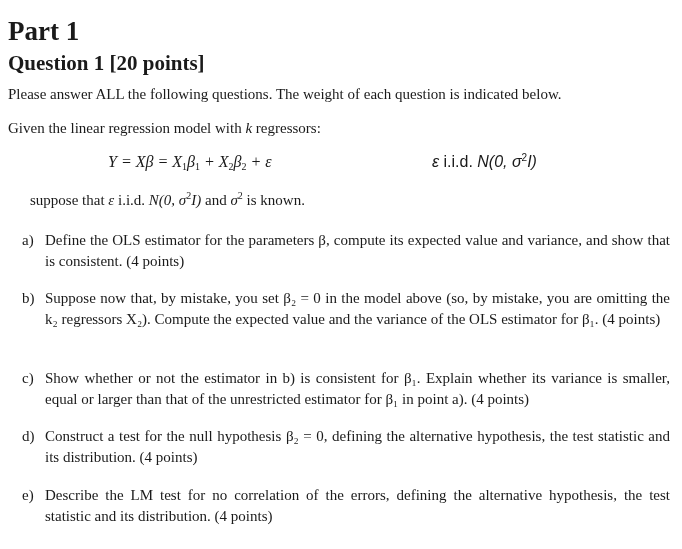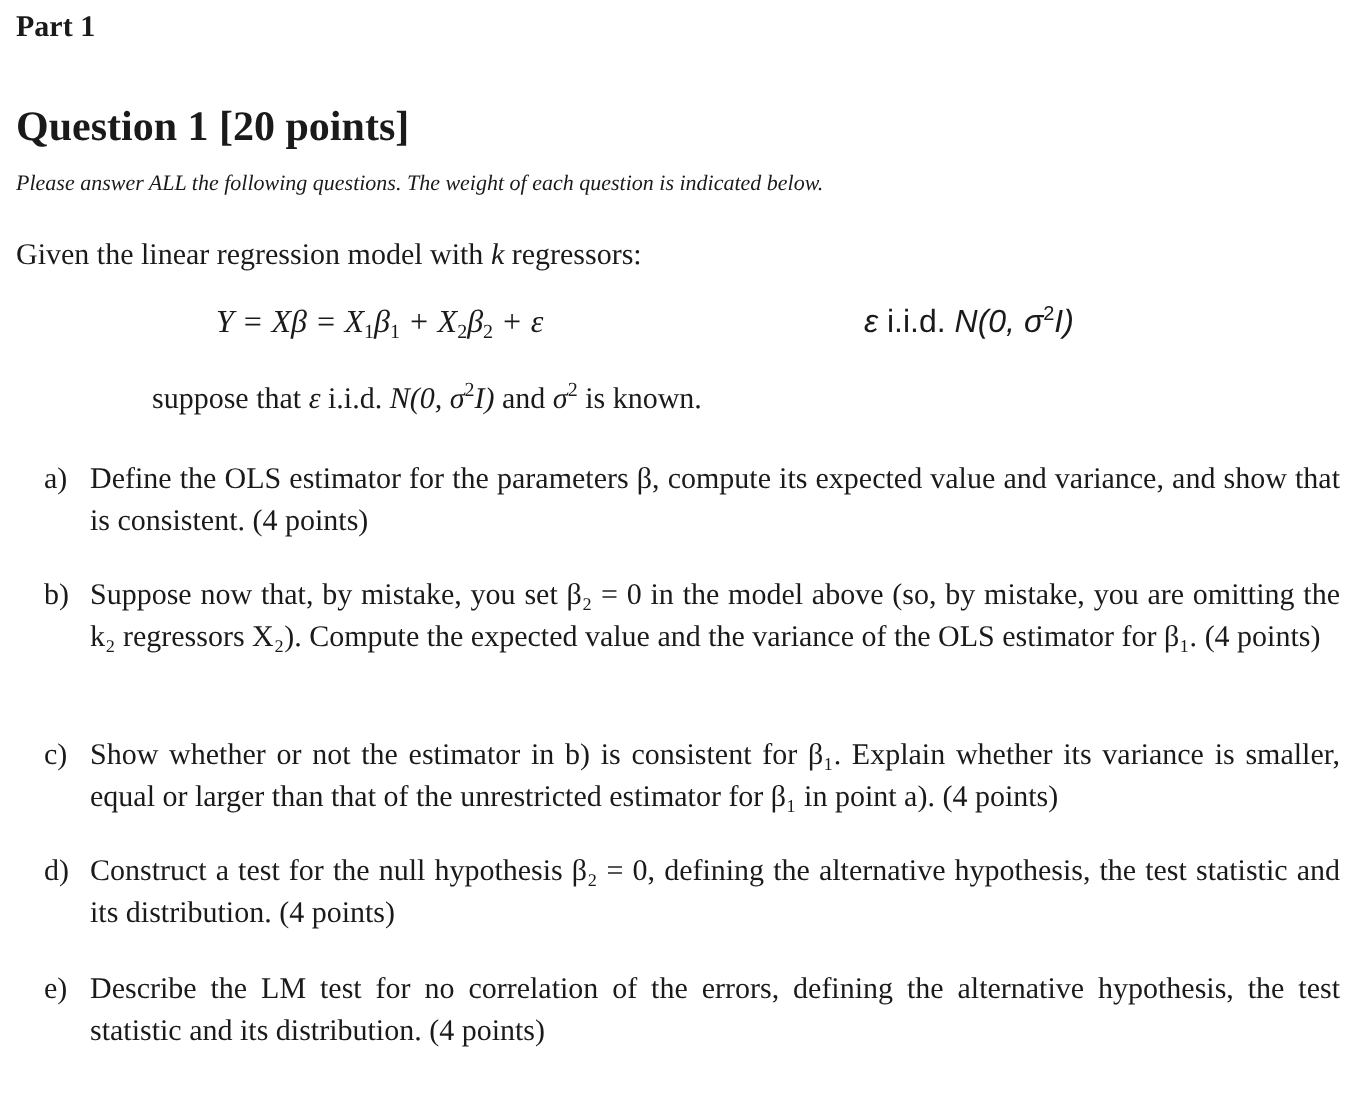--- a/index.html
+++ b/index.html
@@ -2,27 +2,27 @@
 <html><head>
 <meta charset="utf-8">
 <style>
   html, body { margin:0; padding:0; background:#ffffff; }
   body {
     width:682px; height:549px; overflow:hidden; position:relative;
     font-family:"DejaVu Serif","Liberation Serif",serif;
     color:#1a1a1a;
   }
   .abs { position:absolute; white-space:nowrap; }
-  .part-title { left:8px; top:6px; font-size:15px; font-weight:bold; font-family:"Liberation Serif",serif;text-align:right; }
+  .part-title { left:8px; top:16px; font-size:27px; font-weight:bold; font-family:"Liberation Serif",serif;text-align:right; }
   .q-title { left:8px; top:51px; font-size:21px; font-weight:bold; font-family:"Liberation Serif",serif; }
-  .instr { left:8px; top:86px; font-size:11px; font-style:italic; font-family:"Liberation Serif",serif;text-align:center; }
+  .instr { left:8px; top:86px; font-size:15px; font-family:"Liberation Serif",serif;text-align:center; }
   .given { left:8px; top:120px; font-size:15px; font-family:"Liberation Serif",serif;text-align:center; }
   .eq { left:108px; top:153px; font-size:16px; font-family:"Liberation Serif",serif; }
   .eq-right { left:432px; top:153px; font-size:16px; font-family:Liberation Sans, sans-serif; }
-  .suppose { left:30px; top:192px; font-size:15px; font-family:"Liberation Serif",serif;margin-left:46px; }
+  .suppose { left:30px; top:192px; font-size:15px; font-family:"Liberation Serif",serif; }
   .m { font-style:italic; }
   sub { font-size:10px; vertical-align:-3px; line-height:0; }
   sup { font-size:10px; vertical-align:6px; line-height:0; }
   .item { position:absolute; left:22px; width:648px; font-size:15px; line-height:21px; font-family:"Liberation Serif",serif; }
   .item .lbl { position:absolute; left:0; top:0; }
   .item .txt { margin-left:23px; text-align:justify; }
   .pts { }
 </style>
 </head>
 <body>

